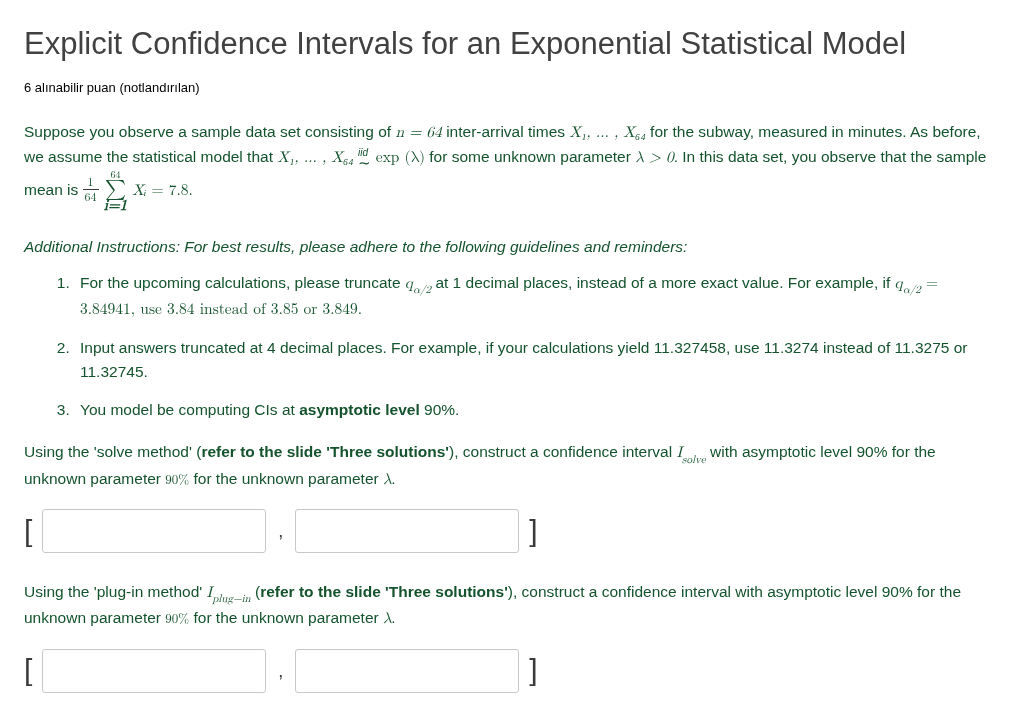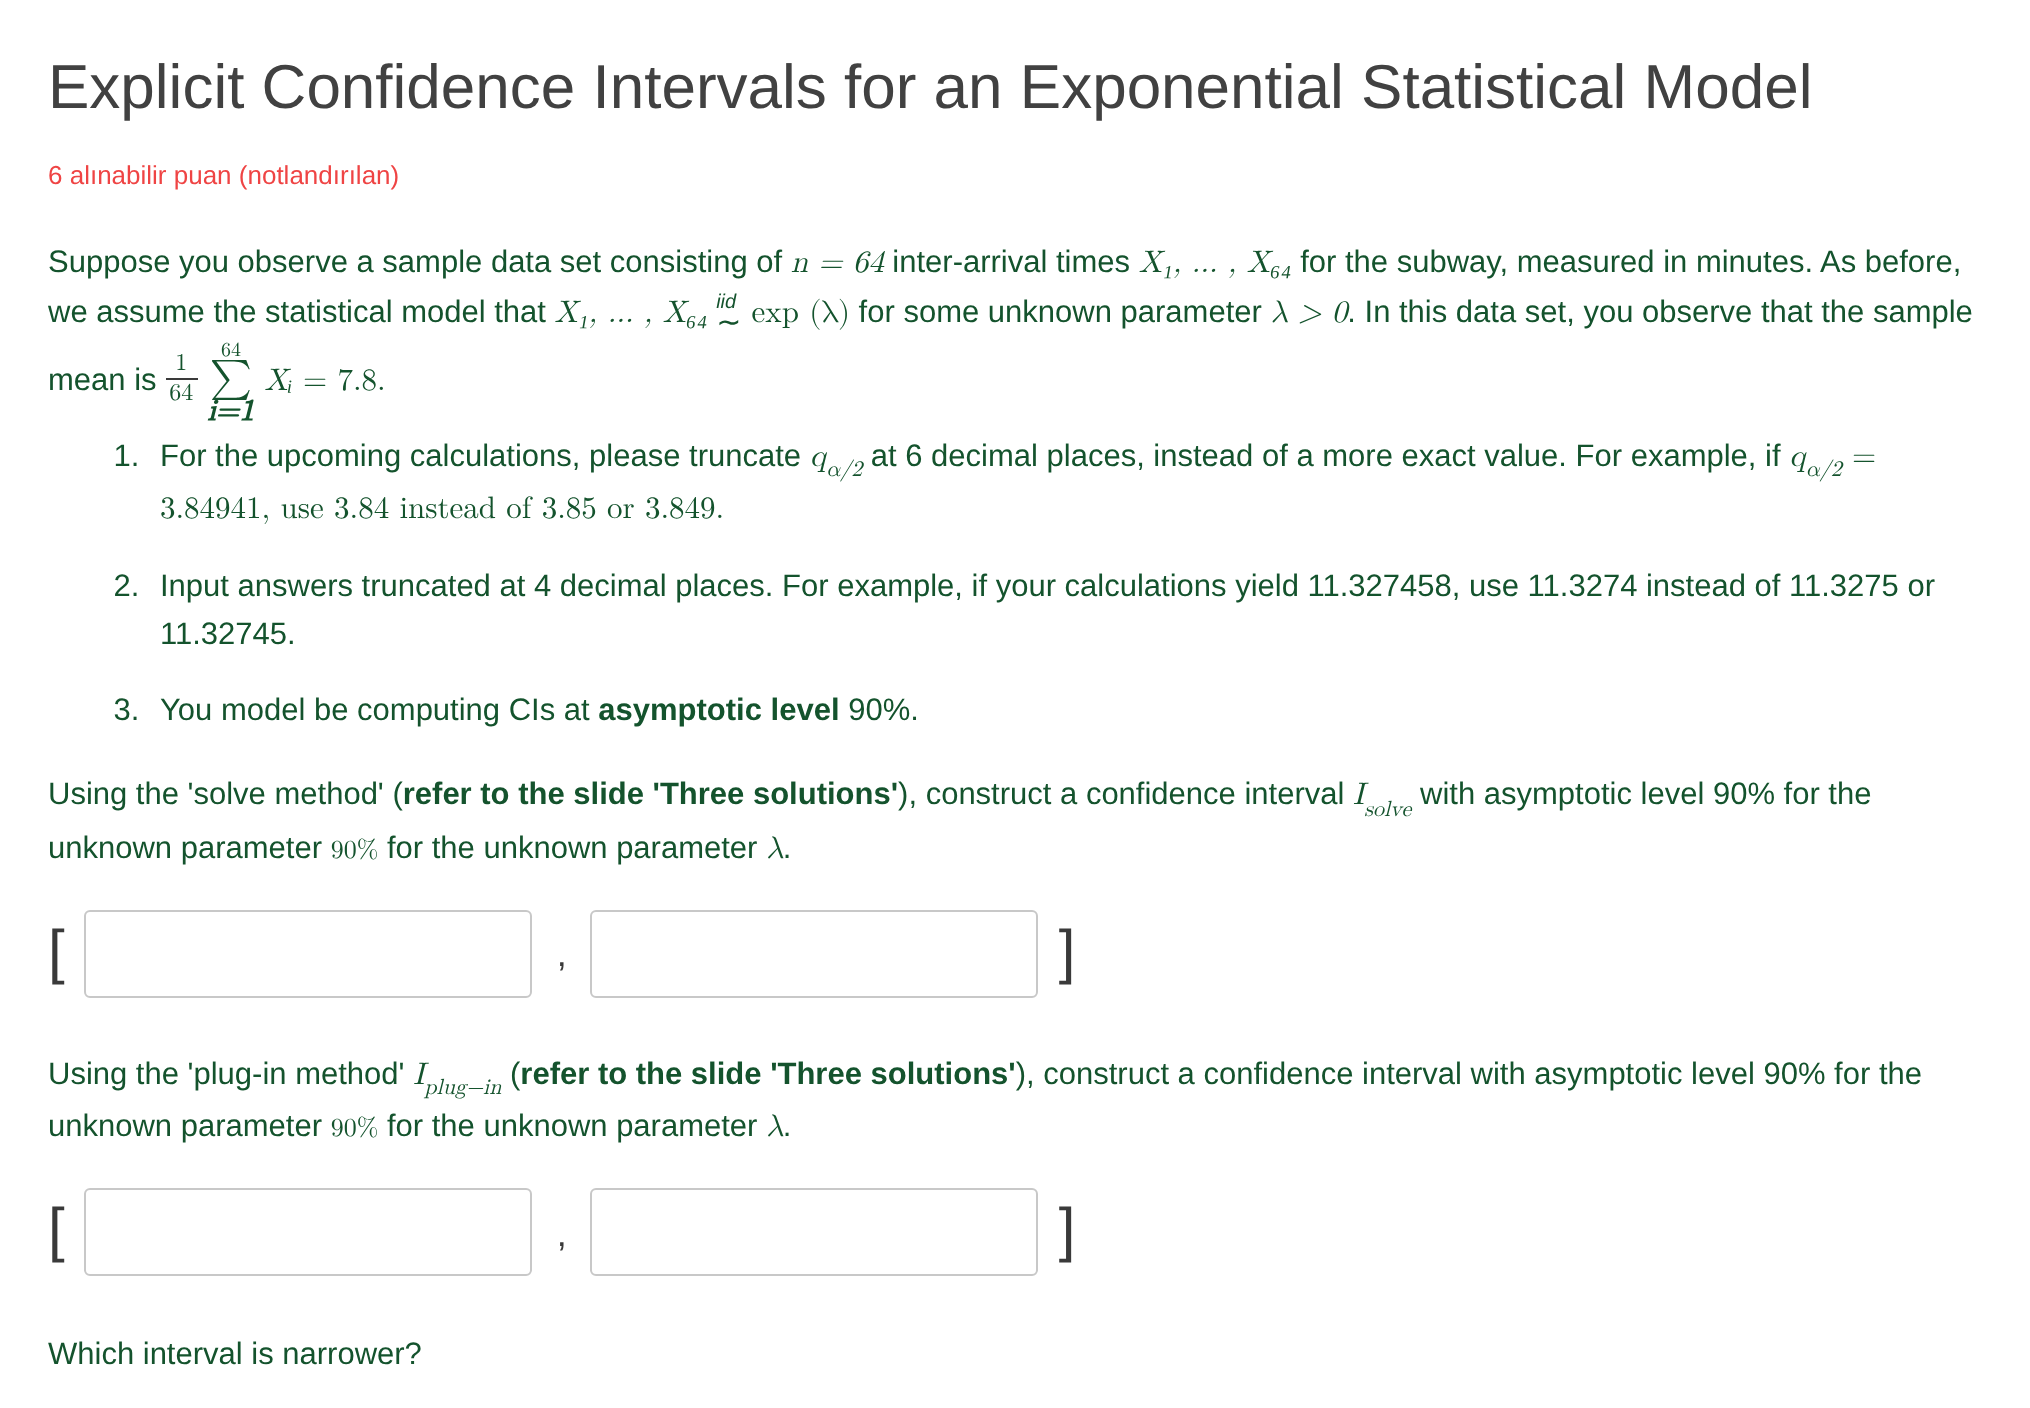--- a/index.html
+++ b/index.html
@@ -13,21 +13,21 @@
       line-height: 1.55;
     }
     h1 {
       font-size: 31px;
       font-weight: 400;
       color: #414141;
       margin-bottom: 10px;
     }
     .points {
       font-size: 13px;
-      color: #ef4444;
+      color: #000000;
       margin-bottom: 22px;
     }
     .problem-body { font-size: 15.5px; color: #14532d; }
     .instructions-title {
       font-style: italic;
       margin-top: 22px;
       margin-bottom: 12px;
     }
     ol { padding-left: 50px; margin-bottom: 18px; }
     ol li { margin-bottom: 14px; padding-left: 6px; }
@@ -88,24 +88,25 @@
   <p>
     <span>Suppose you observe a sample data set consisting of </span><span class="math mi">n = 64</span><span> inter-arrival times </span><span class="math mi">X₁, … , X₆₄</span><span> for the subway, measured in minutes. As before, we assume the statistical model that </span><span class="math mi">X₁, … , X₆₄</span>
     <span class="iid"><span class="top">iid</span><span class="tilde">∼</span></span><span class="math"> exp (λ)</span><span> for some unknown parameter </span><span class="math mi">λ &gt; 0</span><span>. In this data set, you observe that the sample mean is </span>
     <span class="math">
       <span class="frac"><span class="num">1</span><span class="den">64</span></span>
       <span class="sumrange"><span class="top">64</span><span class="sigma">∑</span><span class="bot">i=1</span></span>
       <span class="mi">Xᵢ</span><span> = 7.8.</span>
     </span>
   </p>
 
+  <p class="instructions-title">Additional Instructions: For best results, please adhere to the following guidelines and reminders:</p>
 
   <ol>
     <li>
-      <span>For the upcoming calculations, please truncate </span><span class="math mi">q</span><span class="math sub">α/2</span><span> at 6 decimal places, instead of a more exact value. For example, if </span><span class="math mi">q</span><span class="math sub">α/2</span><span class="math"> = 3.84941, use 3.84 instead of 3.85 or 3.849.</span>
+      <span>For the upcoming calculations, please truncate </span><span class="math mi">q</span><span class="math sub">α/2</span><span> at 1 decimal places, instead of a more exact value. For example, if </span><span class="math mi">q</span><span class="math sub">α/2</span><span class="math"> = 3.84941, use 3.84 instead of 3.85 or 3.849.</span>
     </li>
     <li>
       <span class="">Input answers truncated at 4 decimal places. For example, if your calculations yield 11.327458, use 11.3274 instead of 11.3275 or 11.32745.</span>
     </li>
     <li>
       <span>You model be computing CIs at </span><strong>asymptotic level</strong><span> 90%.</span>
     </li>
   </ol>
 
   <p class="method-prompt">

